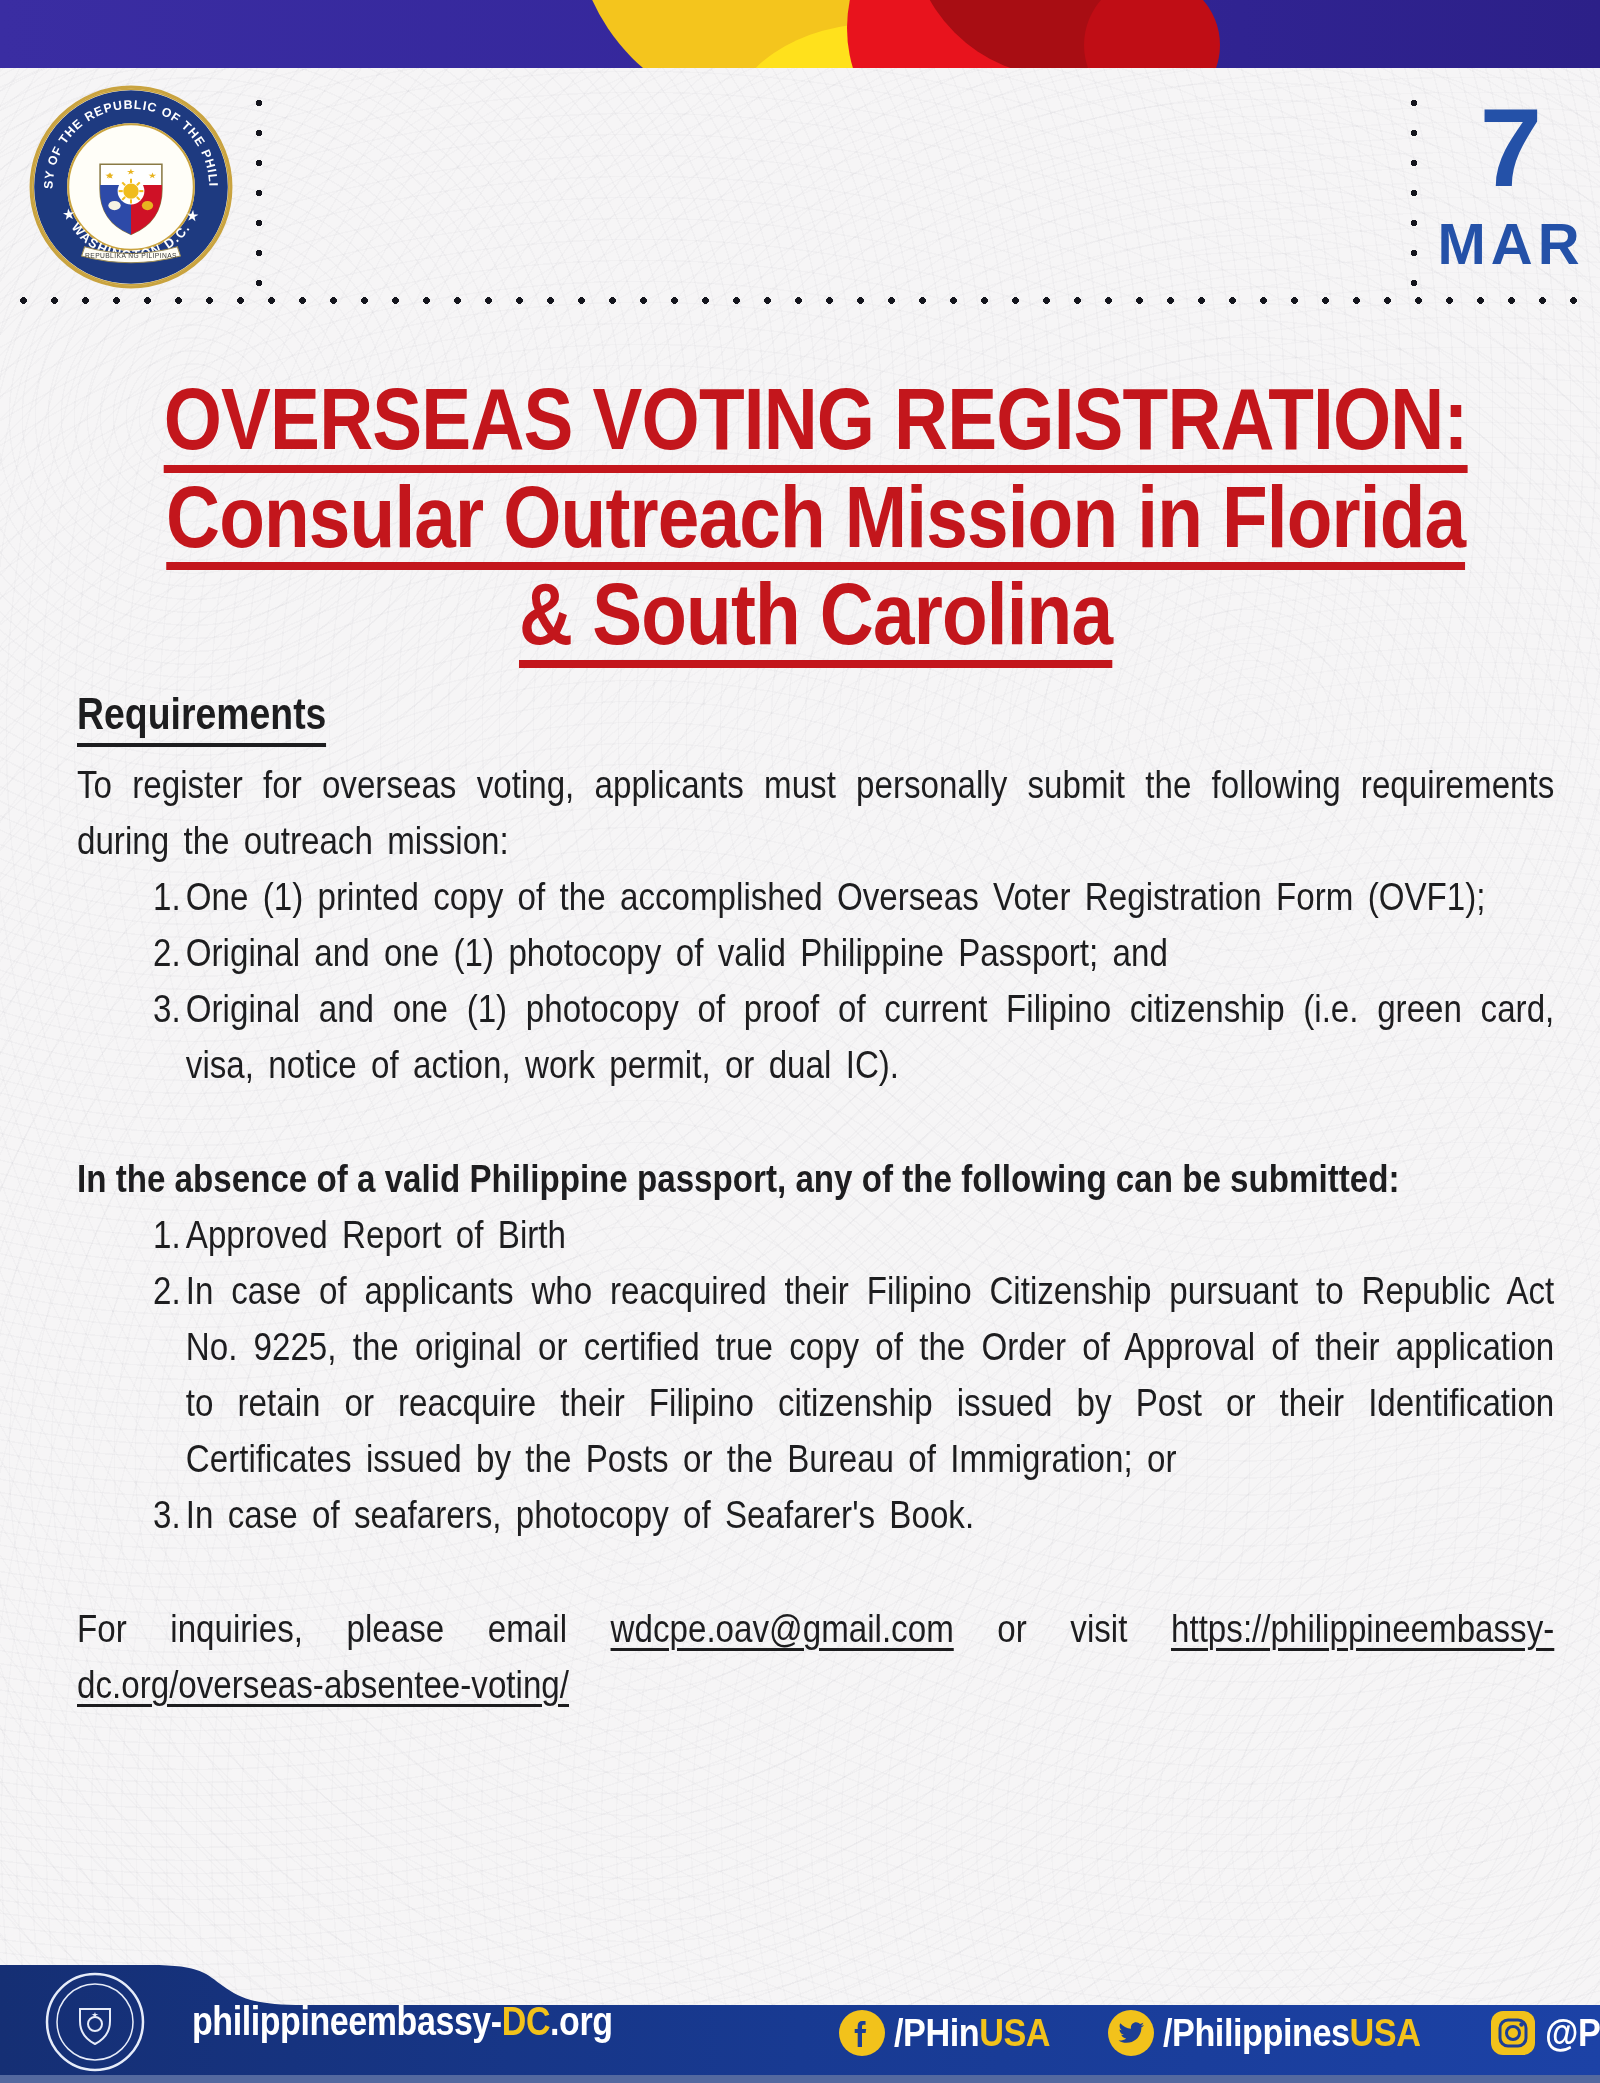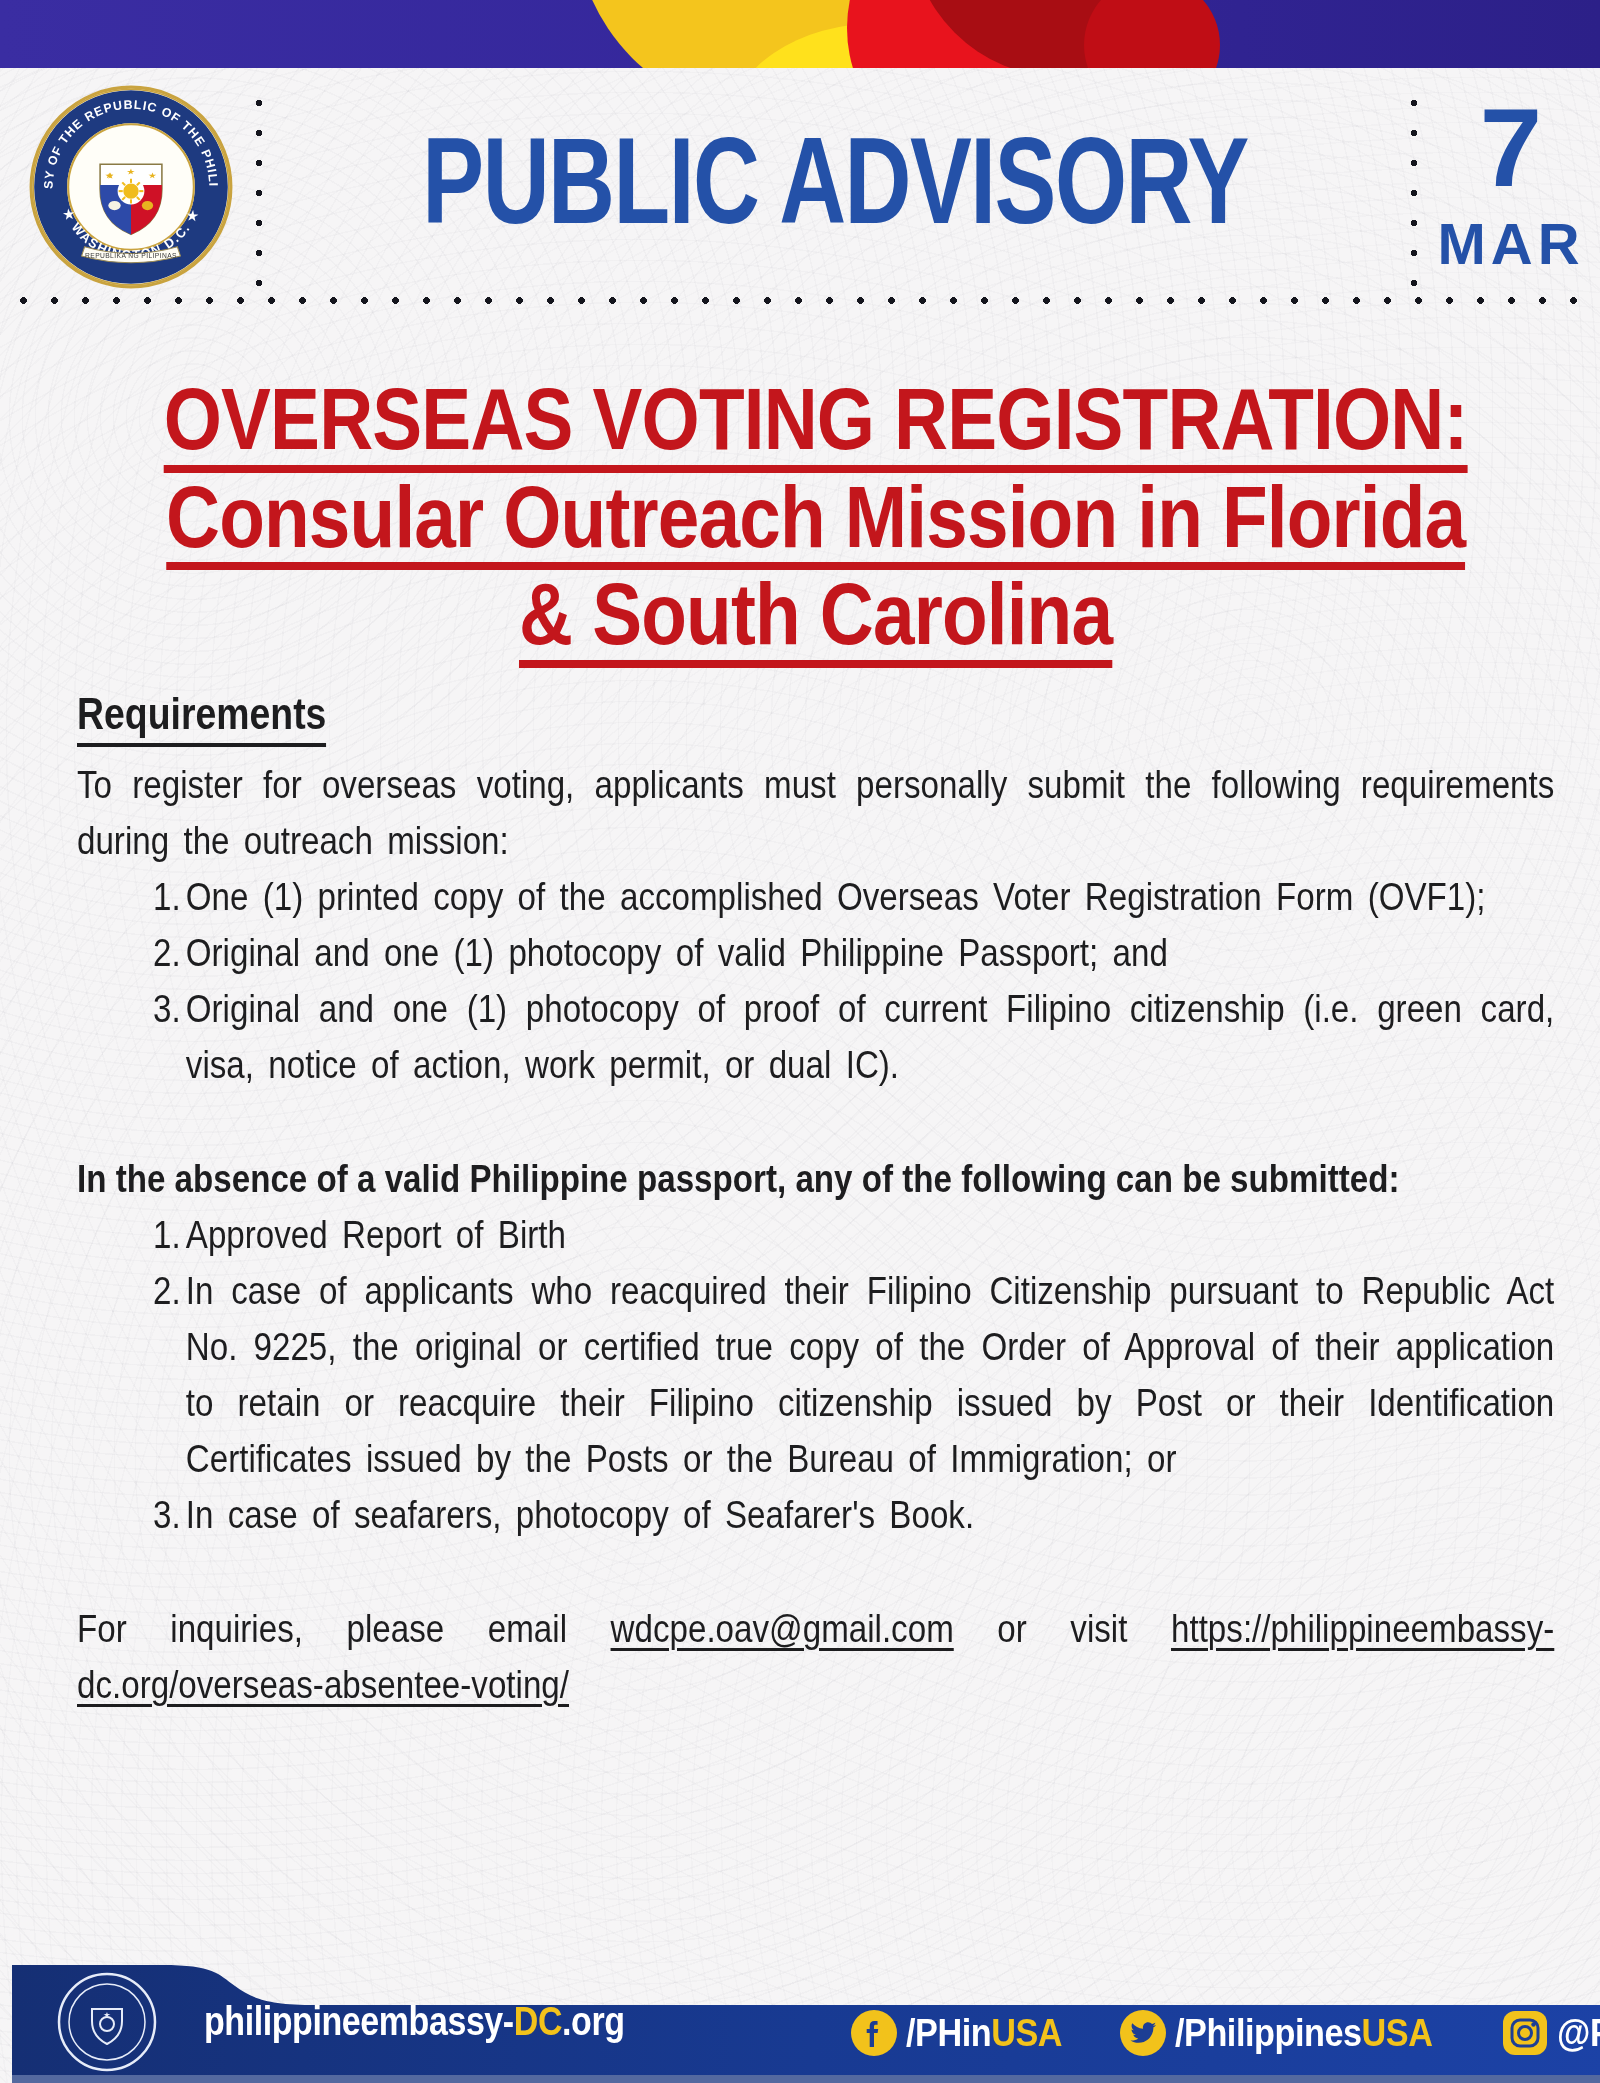--- a/index.html
+++ b/index.html
@@ -43,21 +43,21 @@
   .intro{margin:10px 0 0 0;text-align:justify;}
   ol.numlist{list-style:none;padding:0 0 0 128px;margin:0;counter-reset:item;}
   ol.numlist li{counter-increment:item;position:relative;text-align:justify;}
   ol.numlist li::before{content:counter(item) ".";position:absolute;right:calc(100% + 6px);top:0;}
   .bold-note{margin:58px 0 0 0;font-weight:bold;white-space:nowrap;word-spacing:0;}
   .list2{margin-top:6px;}
   .inquiries{margin:58px 0 0 0;text-align:justify;}
   .inquiries a{color:inherit;text-decoration:underline;text-decoration-thickness:3px;text-underline-offset:6px;}
   a.url-link{overflow-wrap:anywhere;}
   
-  .footer{position:absolute;left:12px;bottom:0;width:1468px;height:120px;padding-left:39px;}
+  .footer{position:absolute;left:0;bottom:0;width:1468px;height:120px;padding-left:39px;}
   .footer-svg{position:absolute;left:0;top:0;}
   .footer-seal{position:absolute;left:44px;top:8px;width:102px;height:102px;}
   .site-text{position:absolute;left:192px;top:36px;font-weight:bold;font-size:40px;color:#fff;
     white-space:nowrap;transform:scaleX(.85);transform-origin:left top;letter-spacing:-.5px;}
   .site-text .dc{color:#f2c21b;}
   .social-row{position:absolute;left:838px;top:46px;display:flex;align-items:center;gap:14px;
     font-weight:bold;font-size:38px;white-space:nowrap;}
   .social-item{display:flex;align-items:center;gap:8px;}
   .social-item + .social-item{margin-left:26px;}
   .handle{color:#fff;letter-spacing:-.5px;transform:scaleX(.9);transform-origin:left center;display:inline-block;}
@@ -130,23 +130,20 @@
         <path d="M55,158 q45,13 90,0 l3,9 q-48,13 -96,0 z" fill="#fffdf4" stroke="#9a8a55" stroke-width="1"></path>
         <text x="100" y="168.5" font-size="6.5" letter-spacing=".4" text-anchor="middle" fill="#3a3a3a">REPUBLIKA NG PILIPINAS</text>
       </g>
     </svg>
   </div>
 
   <div class="vdots left"></div>
   <div class="vdots right"></div>
   <div class="hdots"></div>
 
-  <div class="adv-title">
-    <span class="squeezeline">PUBLIC ADVISORY</span>
-  </div>
   <div class="date-block">
     <div class="date-day">7</div>
     <div class="date-month">MAR</div>
   </div>
 
   <div class="main">
     <div class="squeeze">
 
       <div class="title-wrap">
         <span class="title-line">OVERSEAS VOTING REGISTRATION:</span><br>

